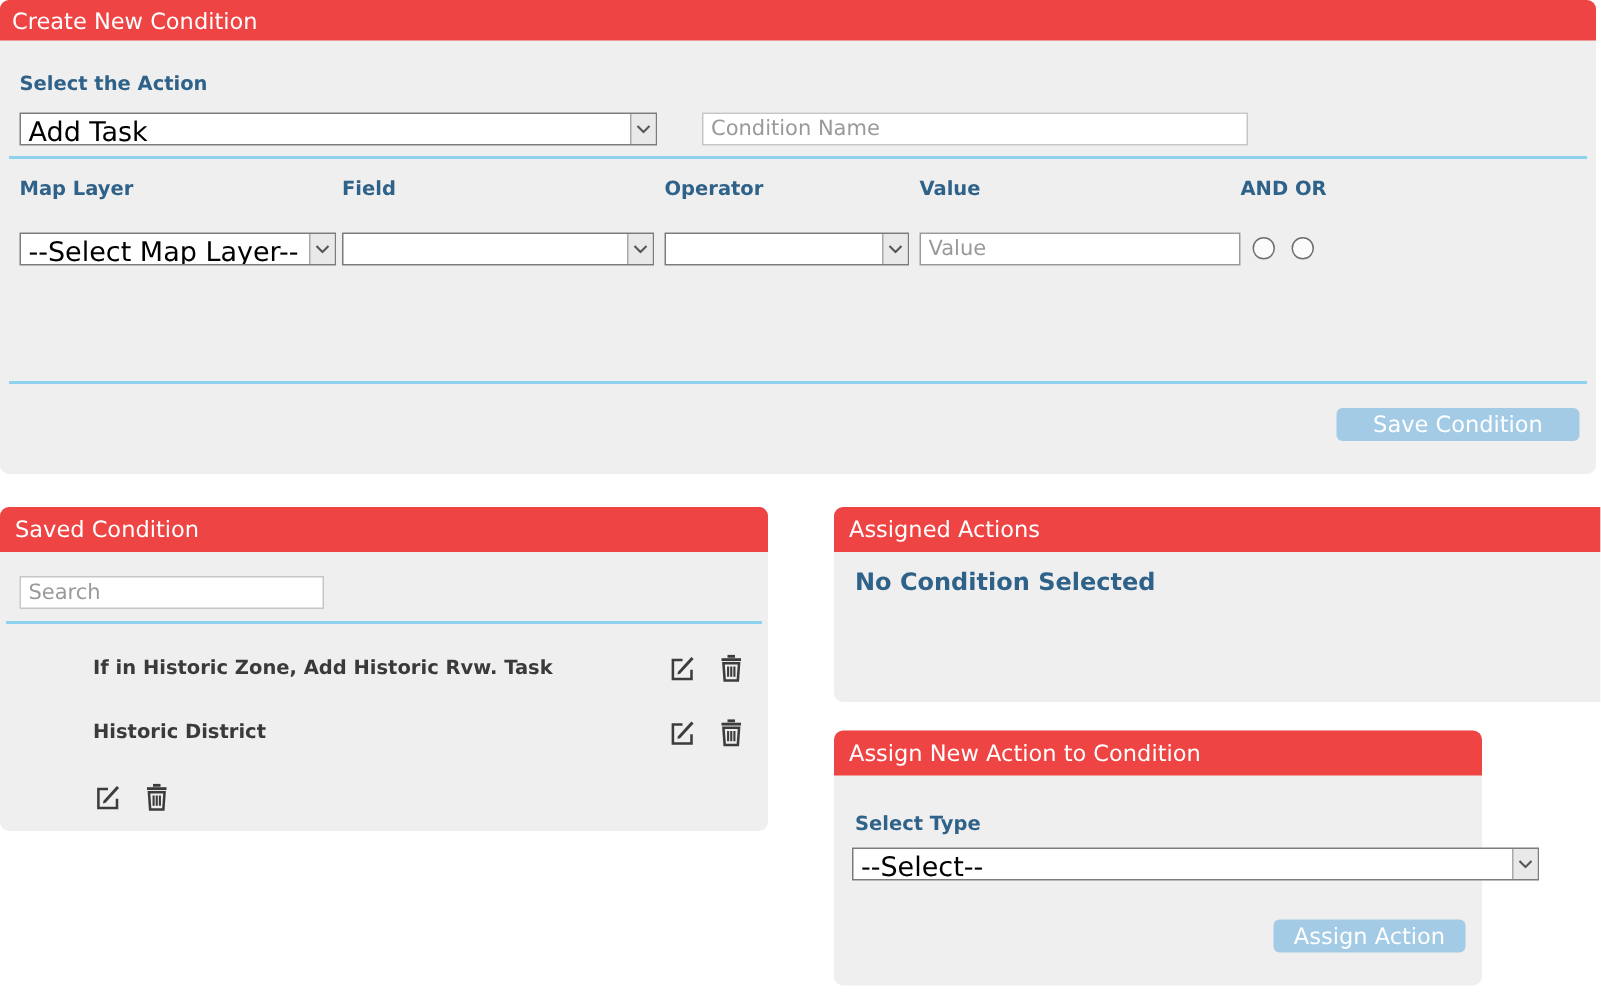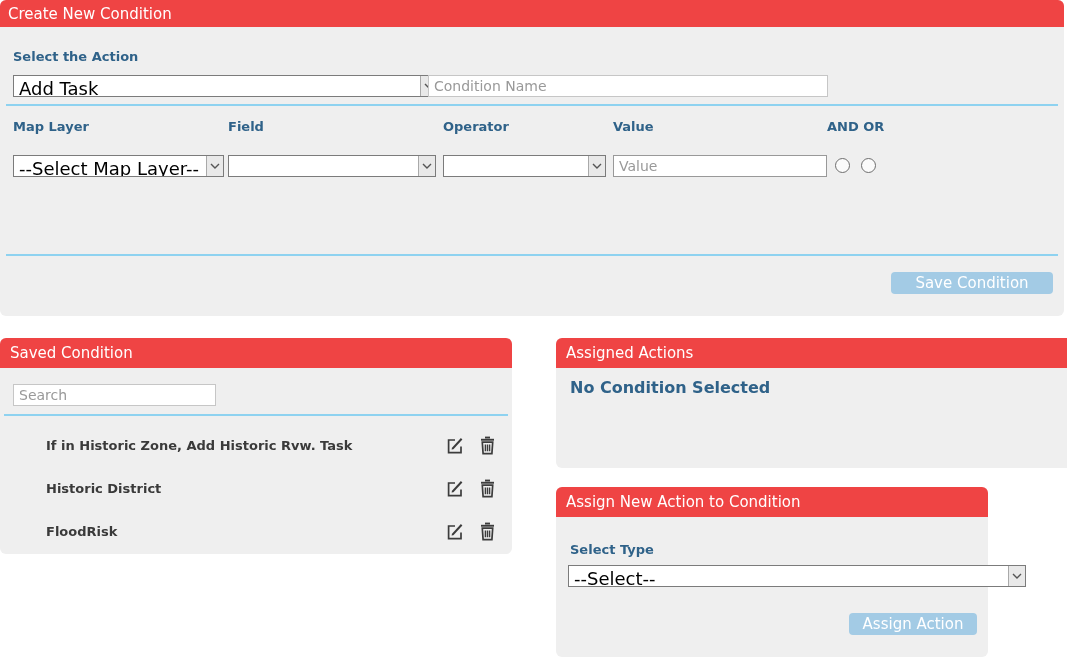--- a/index.html
+++ b/index.html
@@ -30,21 +30,21 @@
 
   .divider { position:absolute; left:6px; right:6px; height:2px; background:#8ed2f0; }
 
   .btn { position:absolute; height:22px; background:#a3cbe5; color:#ffffff; border:none;
          border-radius:4px; font-size:15px; font-family:inherit; cursor:pointer;
          display:flex; align-items:center; justify-content:center; }
 
   .radio { position:absolute; width:15px; height:15px; border:1px solid #6e6e6e;
            border-radius:50%; background:#fbfbfb; cursor:pointer; }
 
-  .list { position:absolute; left:0; right:0; top:86px;padding-left:32px; }
+  .list { position:absolute; left:16px; right:0; top:86px;padding-left:32px; }
   .cond-row { height:43px; display:flex; align-items:center; padding:0 14px; }
   .row-label { flex:1; font-size:13px; font-weight:700; color:#3a3a3a; white-space:nowrap; overflow:hidden; }
   .row-icons { display:flex; align-items:center; gap:11px; }
   .icon-btn { width:21px; height:21px; display:flex; align-items:center; justify-content:center; cursor:pointer; background:none; border:none; padding:0; }
 
   .big-msg { position:absolute; font-size:16px; font-weight:700; color:#2f6289; white-space:nowrap; }
 </style>
 </head>
 <body>
 
@@ -59,21 +59,21 @@
 
     <div class="select" style="left:13px; top:75px; width:425px;">
       <span class="select-value">Add Task</span>
       <span class="select-arrow">
         <svg width="10" height="6" viewBox="0 0 10 6">
             <polyline points="1,1 5,5 9,1" fill="none" stroke="#555555" stroke-width="1.4"></polyline>
           </svg>
       </span>
     </div>
 
-    <input class="text-input" style="left: 428px; top: 75px; width: 400px;" placeholder="Condition Name">
+    <input class="text-input" style="left: 468px; top: 75px; width: 364px;" placeholder="Condition Name">
 
     <div class="divider" style="top:104px;"></div>
 
     <span class="field-label" style="left:13px; top:119px;">Map Layer</span>
     <span class="field-label" style="left:228px; top:119px;">Field</span>
     <span class="field-label" style="left:443px; top:119px;">Operator</span>
     <span class="field-label" style="left:613px; top:119px;">Value</span>
     <span class="field-label" style="left:827px; top:119px;">AND OR</span>
 
     <div class="select" style="left:13px; top:155px; width:211px;">
@@ -155,21 +155,20 @@
           <svg width="21" height="21" viewBox="0 0 21 21">
             <rect x="4" y="3.8" width="13" height="1.9" fill="#3c3c3c"></rect>
             <rect x="8" y="1.6" width="5" height="1.9" fill="#3c3c3c"></rect>
             <path d="M5.3 7.2 H15.7 L14.9 18.6 H6.1 Z" fill="none" stroke="#3c3c3c" stroke-width="1.7"></path>
             <path d="M8.4 9.4 V16.2 M10.5 9.4 V16.2 M12.6 9.4 V16.2" stroke="#3c3c3c" stroke-width="1.4" fill="none"></path>
           </svg>
         </button>
       </span>
     </div>
         <div class="cond-row">
-      <span class="row-label">FloodRisk</span>
       <span class="row-icons">
         <button class="icon-btn">
           <svg width="21" height="21" viewBox="0 0 21 21">
             <path d="M16 11.5 V17.6 H3.6 V5 H10" fill="none" stroke="#3c3c3c" stroke-width="1.7"></path>
             <path d="M8.4 14.2 L17.4 4.4 L15.9 3 L7 12.8 L6.6 14.6 Z" fill="#3c3c3c"></path>
           </svg>
         </button>
         <button class="icon-btn">
           <svg width="21" height="21" viewBox="0 0 21 21">
             <rect x="4" y="3.8" width="13" height="1.9" fill="#3c3c3c"></rect>

